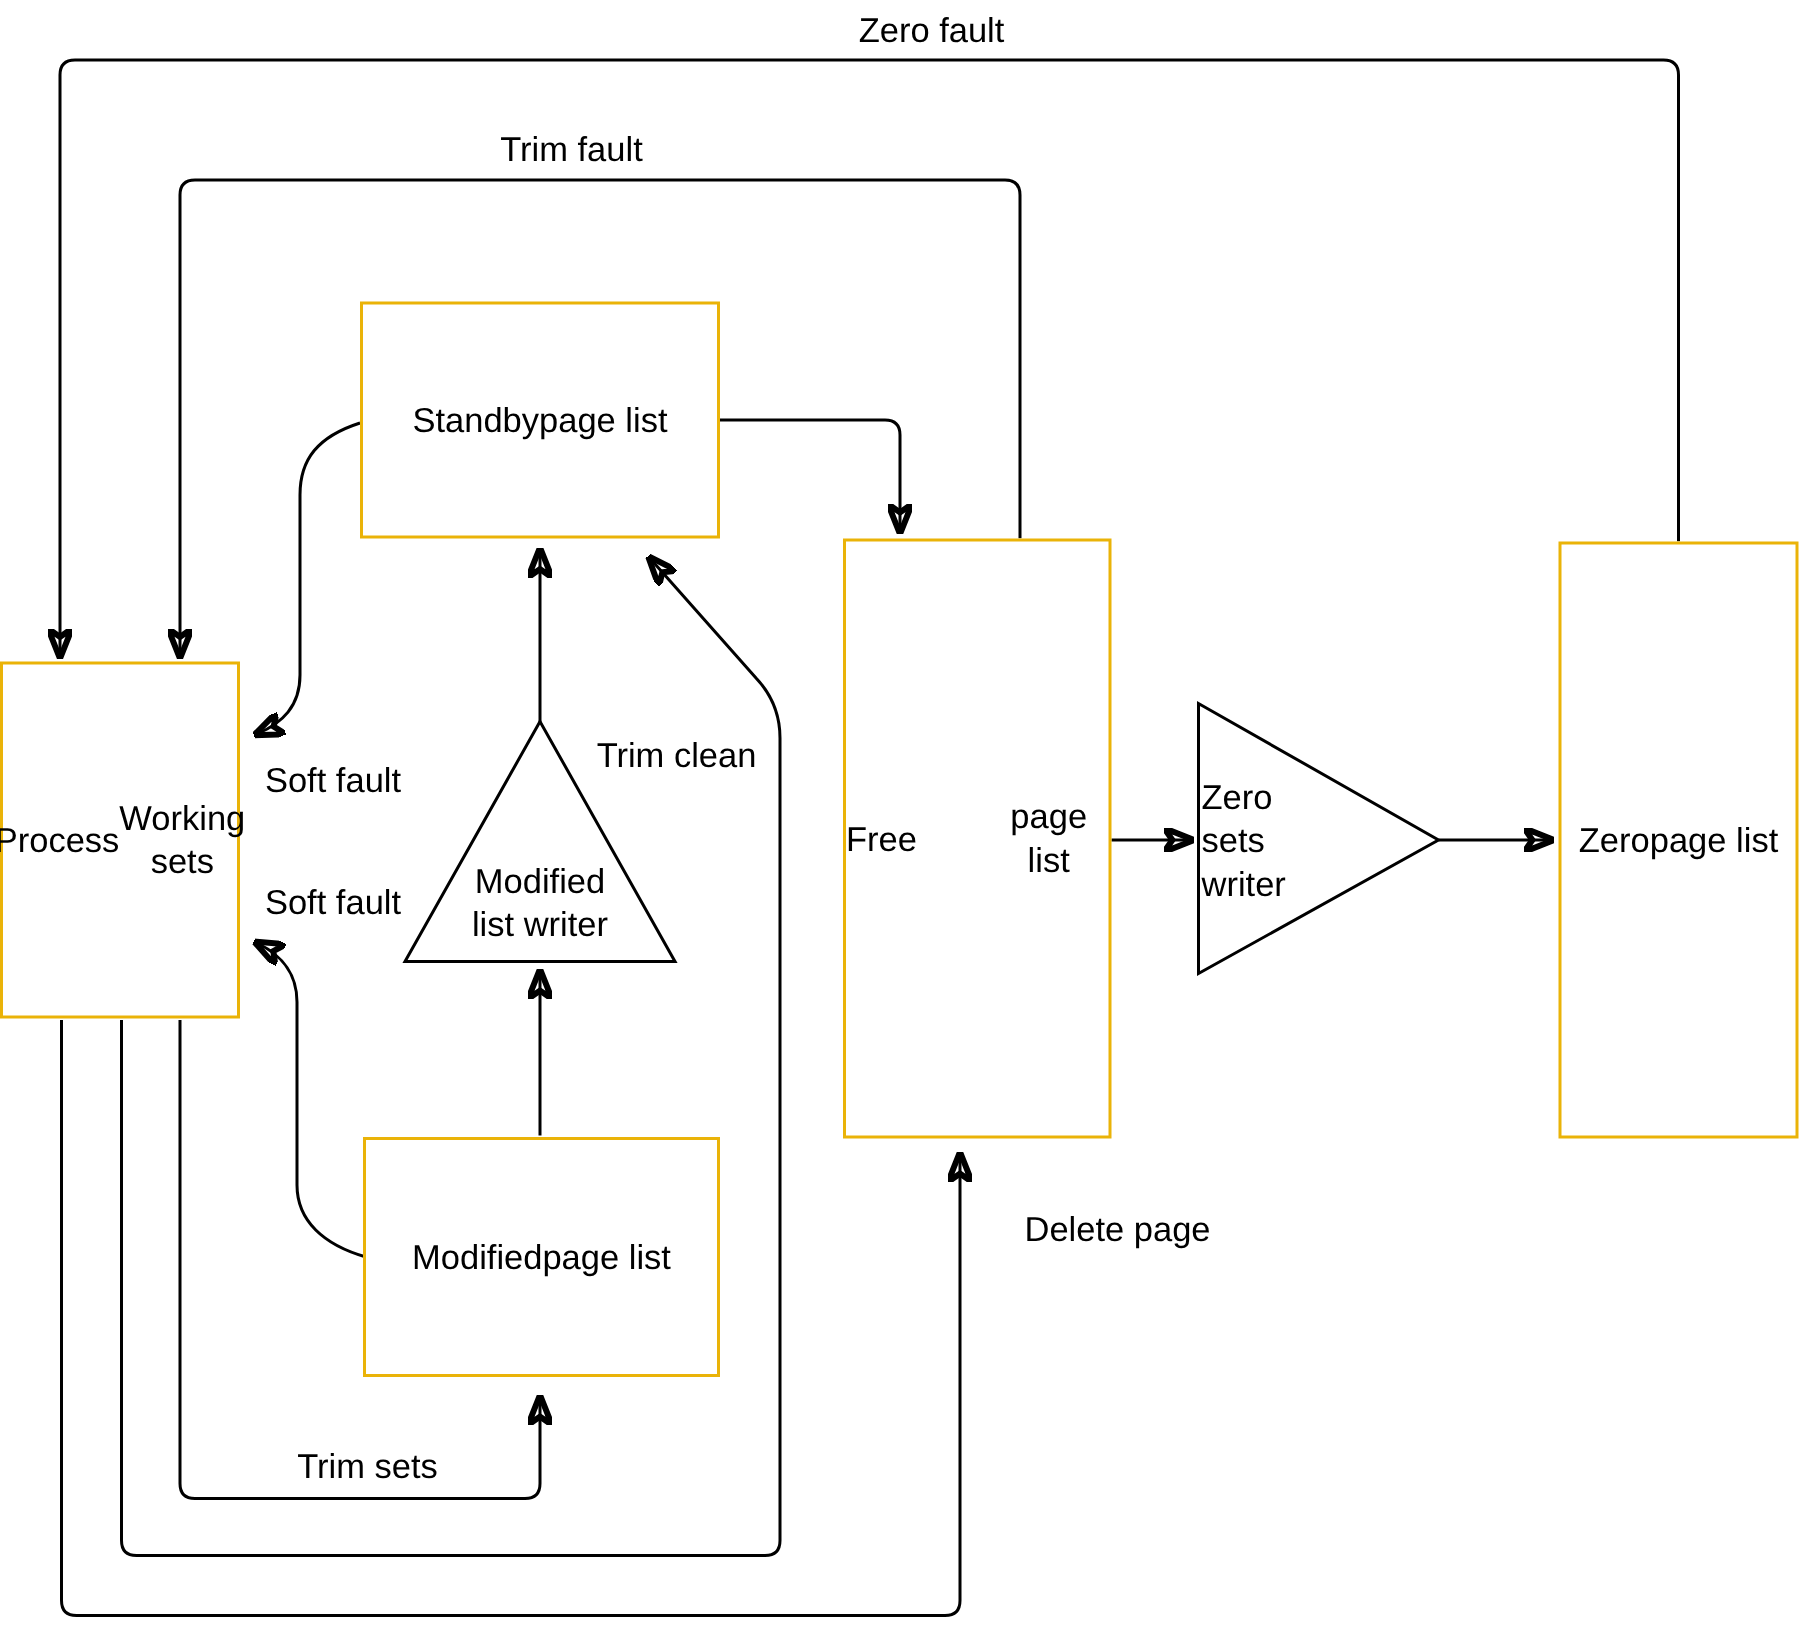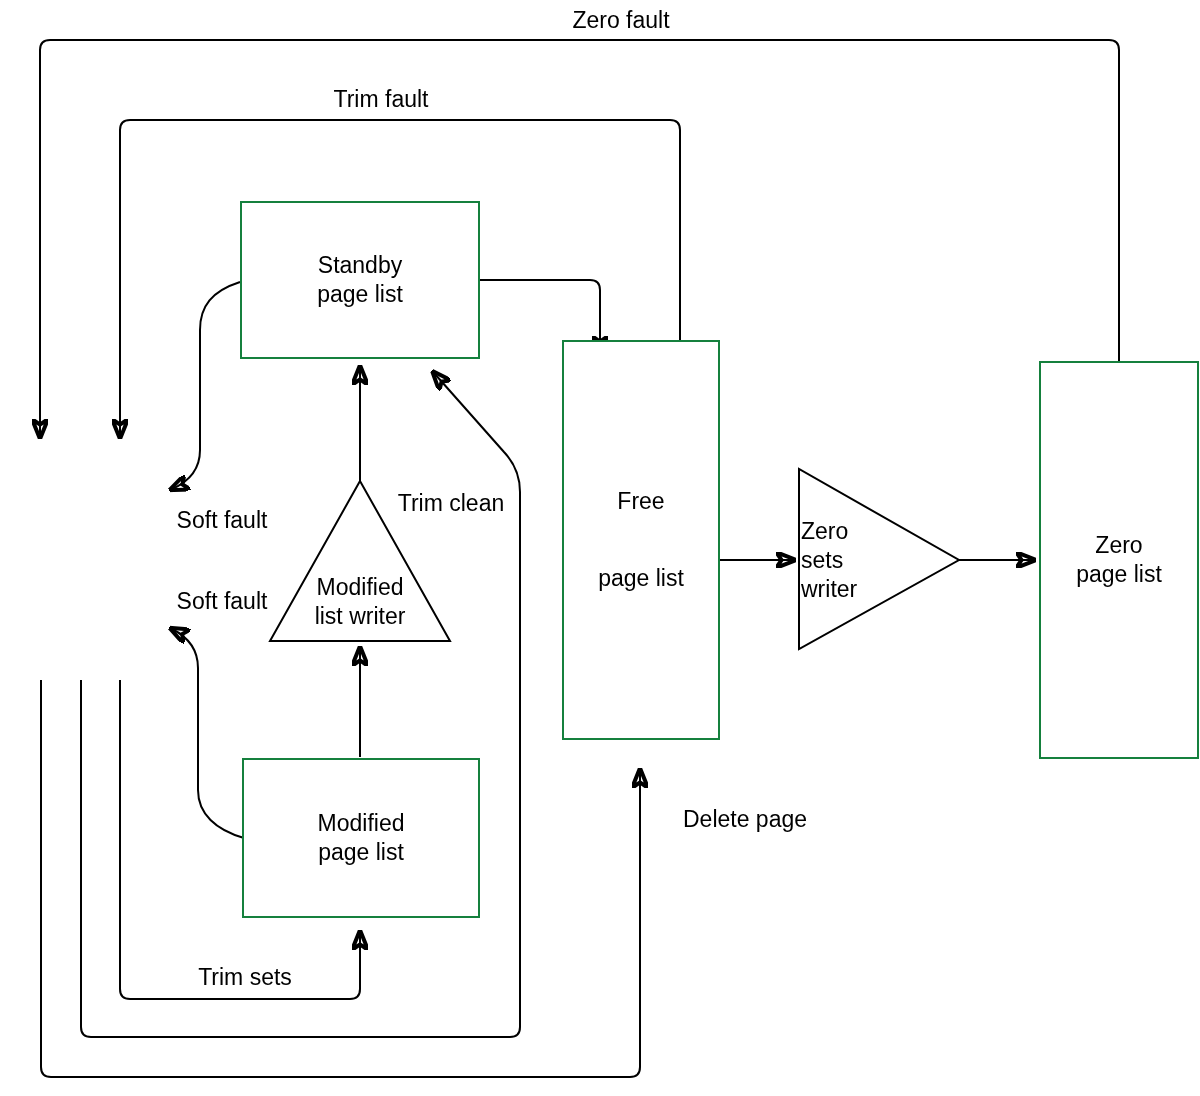--- a/index.html
+++ b/index.html
@@ -23,24 +23,24 @@
   }
   .wires path, .wires polygon {
     fill: none;
     stroke: #000000;
     stroke-width: 2;
   }
   .wires polygon { fill: #ffffff; }
   .node {
     position: absolute;
     box-sizing: border-box;
-    border: 2px solid #15803d;
+    border: 2px solid #eab308;
     background: #ffffff;
     display: flex;
-    flex-direction: column;
+    flex-direction: row;
     justify-content: center;
     align-items: center;
     text-align: center;
     font-size: 23px;
     line-height: 29px;
   }
   .tri-label {
     position: absolute;
     font-size: 23px;
     line-height: 29px;
@@ -88,32 +88,36 @@
     <path d="M 41 680 V 1067 Q 41 1077 51 1077 H 630 Q 640 1077 640 1067 V 771" marker-end="url(#arrow)"></path>
 
     <path d="M 720 560 H 793" marker-end="url(#arrow)"></path>
 
     <path d="M 959 560 H 1033" marker-end="url(#arrow)"></path>
 
     <polygon points="360,481 270,641 450,641"></polygon>
     <polygon points="799,469 799,649 959,560"></polygon>
   </svg>
 
+  <div class="node" style="left:0px; top:441px; width:160px; height:238px;">
+    <div>Process</div>
+    <div>Working sets</div>
+  </div>
 
   <div class="node" style="left:240px; top:201px; width:240px; height:158px;">
     <div>Standby</div>
     <div>page list</div>
   </div>
 
   <div class="node" style="left:242px; top:758px; width:238px; height:160px;">
     <div>Modified</div>
     <div>page list</div>
   </div>
 
-  <div class="node" style="left:562px; top:340px; width:158px; height:400px;gap:48px;">
+  <div class="node" style="left:562px; top:359px; width:179px; height:400px;gap:48px;">
     <div>Free</div>
     <div>page list</div>
   </div>
 
   <div class="node" style="left:1039px; top:361px; width:160px; height:398px;">
     <div>Zero</div>
     <div>page list</div>
   </div>
 
   <div class="tri-label" style="left:270px; top:573px; width:180px;">

